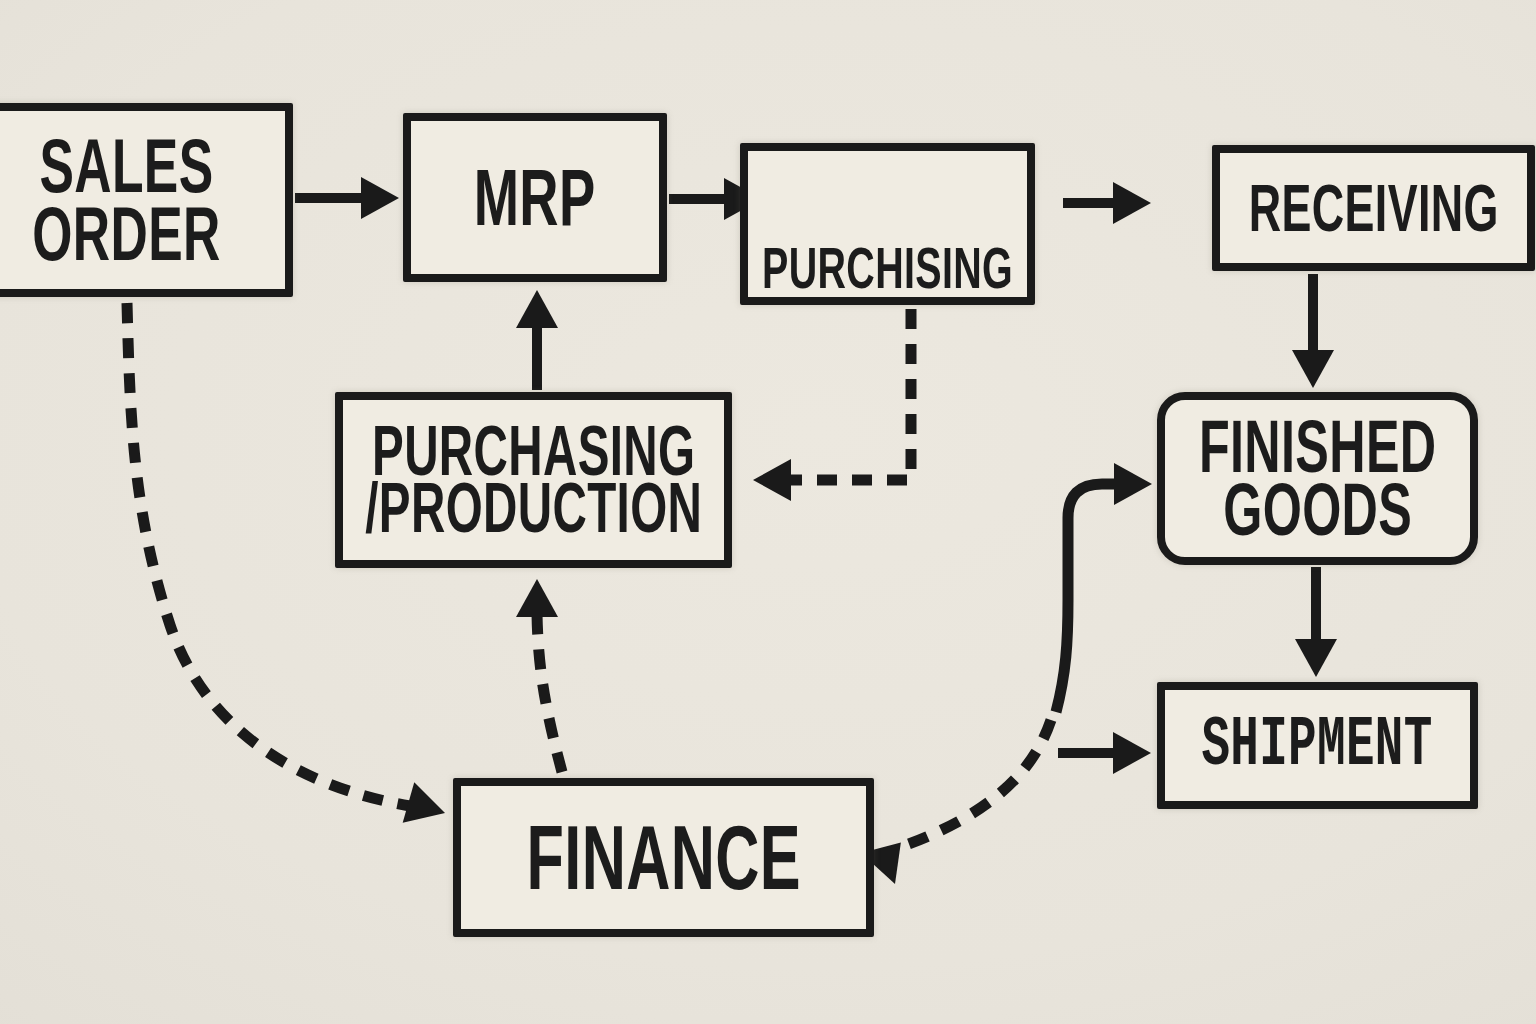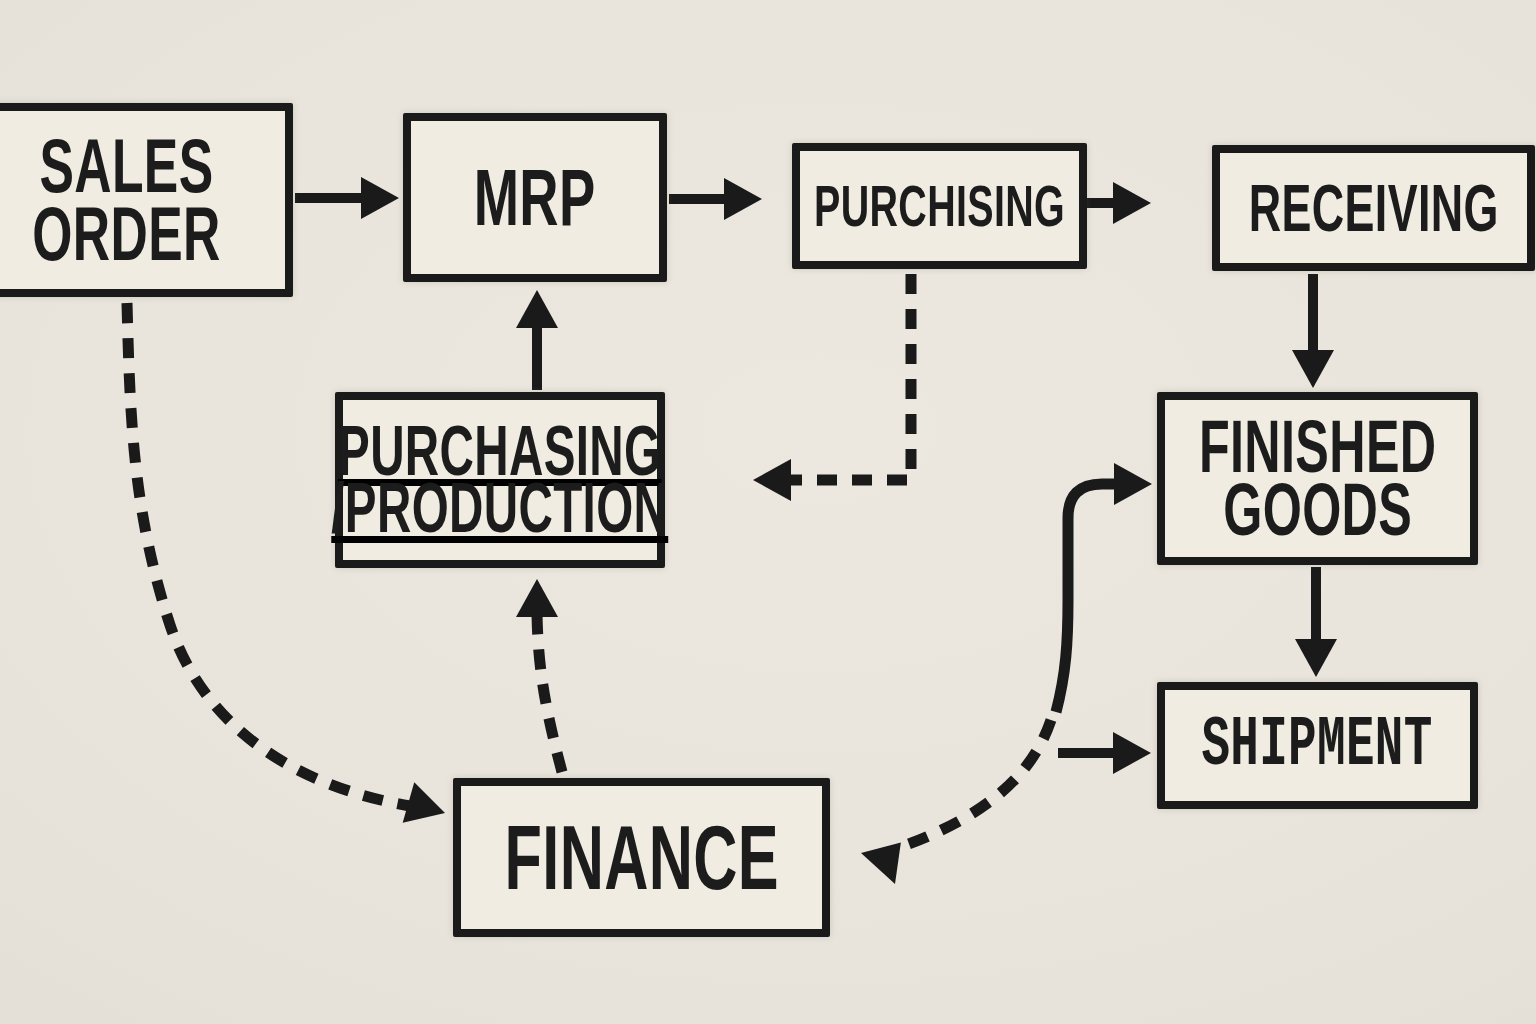--- a/index.html
+++ b/index.html
@@ -42,26 +42,26 @@
     text-align: center;
     white-space: pre-line;
     transform: scaleX(0.68);
     transform-origin: 50% 50%;
     letter-spacing: 0.5px;
   }
 
   
   .n-sales     { left: -40px;  top: 103px; width: 333px; height: 194px; }
   .n-mrp       { left: 403px;  top: 113px; width: 264px; height: 169px; }
-  .n-purchi    { left: 792px;  top: 143px; width: 295px; height: 126px; }
+  .n-purchi    { left: 740px;  top: 143px; width: 295px; height: 162px; align-items: flex-end; }
   .n-receive   { left: 1212px; top: 145px; width: 323px; height: 126px; }
-  .n-prod      { left: 335px;  top: 392px; width: 330px; height: 176px; text-decoration: underline; }
-  .n-finished  { left: 1157px; top: 392px; width: 321px; height: 173px; }
+  .n-prod      { left: 335px;  top: 392px; width: 397px; height: 176px; }
+  .n-finished  { left: 1157px; top: 392px; width: 321px; height: 173px; border-radius: 28px; }
   .n-shipment  { left: 1157px; top: 682px; width: 321px; height: 127px; font-family: Liberation Mono, monospace; }
-  .n-finance   { left: 453px;  top: 778px; width: 377px; height: 159px; }
+  .n-finance   { left: 453px;  top: 778px; width: 421px; height: 159px; }
 
   .n-sales    .label { font-size: 76px; line-height: 0.90; }
   .n-mrp      .label { font-size: 80px; line-height: 1; }
   .n-purchi   .label { font-size: 58px; line-height: 1; }
   .n-receive  .label { font-size: 66px; line-height: 1; }
   .n-prod     .label { font-size: 70px; line-height: 0.82; }
   .n-finished .label { font-size: 74px; line-height: 0.84; }
   .n-shipment .label { font-size: 70px; line-height: 1; }
   .n-finance  .label { font-size: 90px; line-height: 1; }
 

